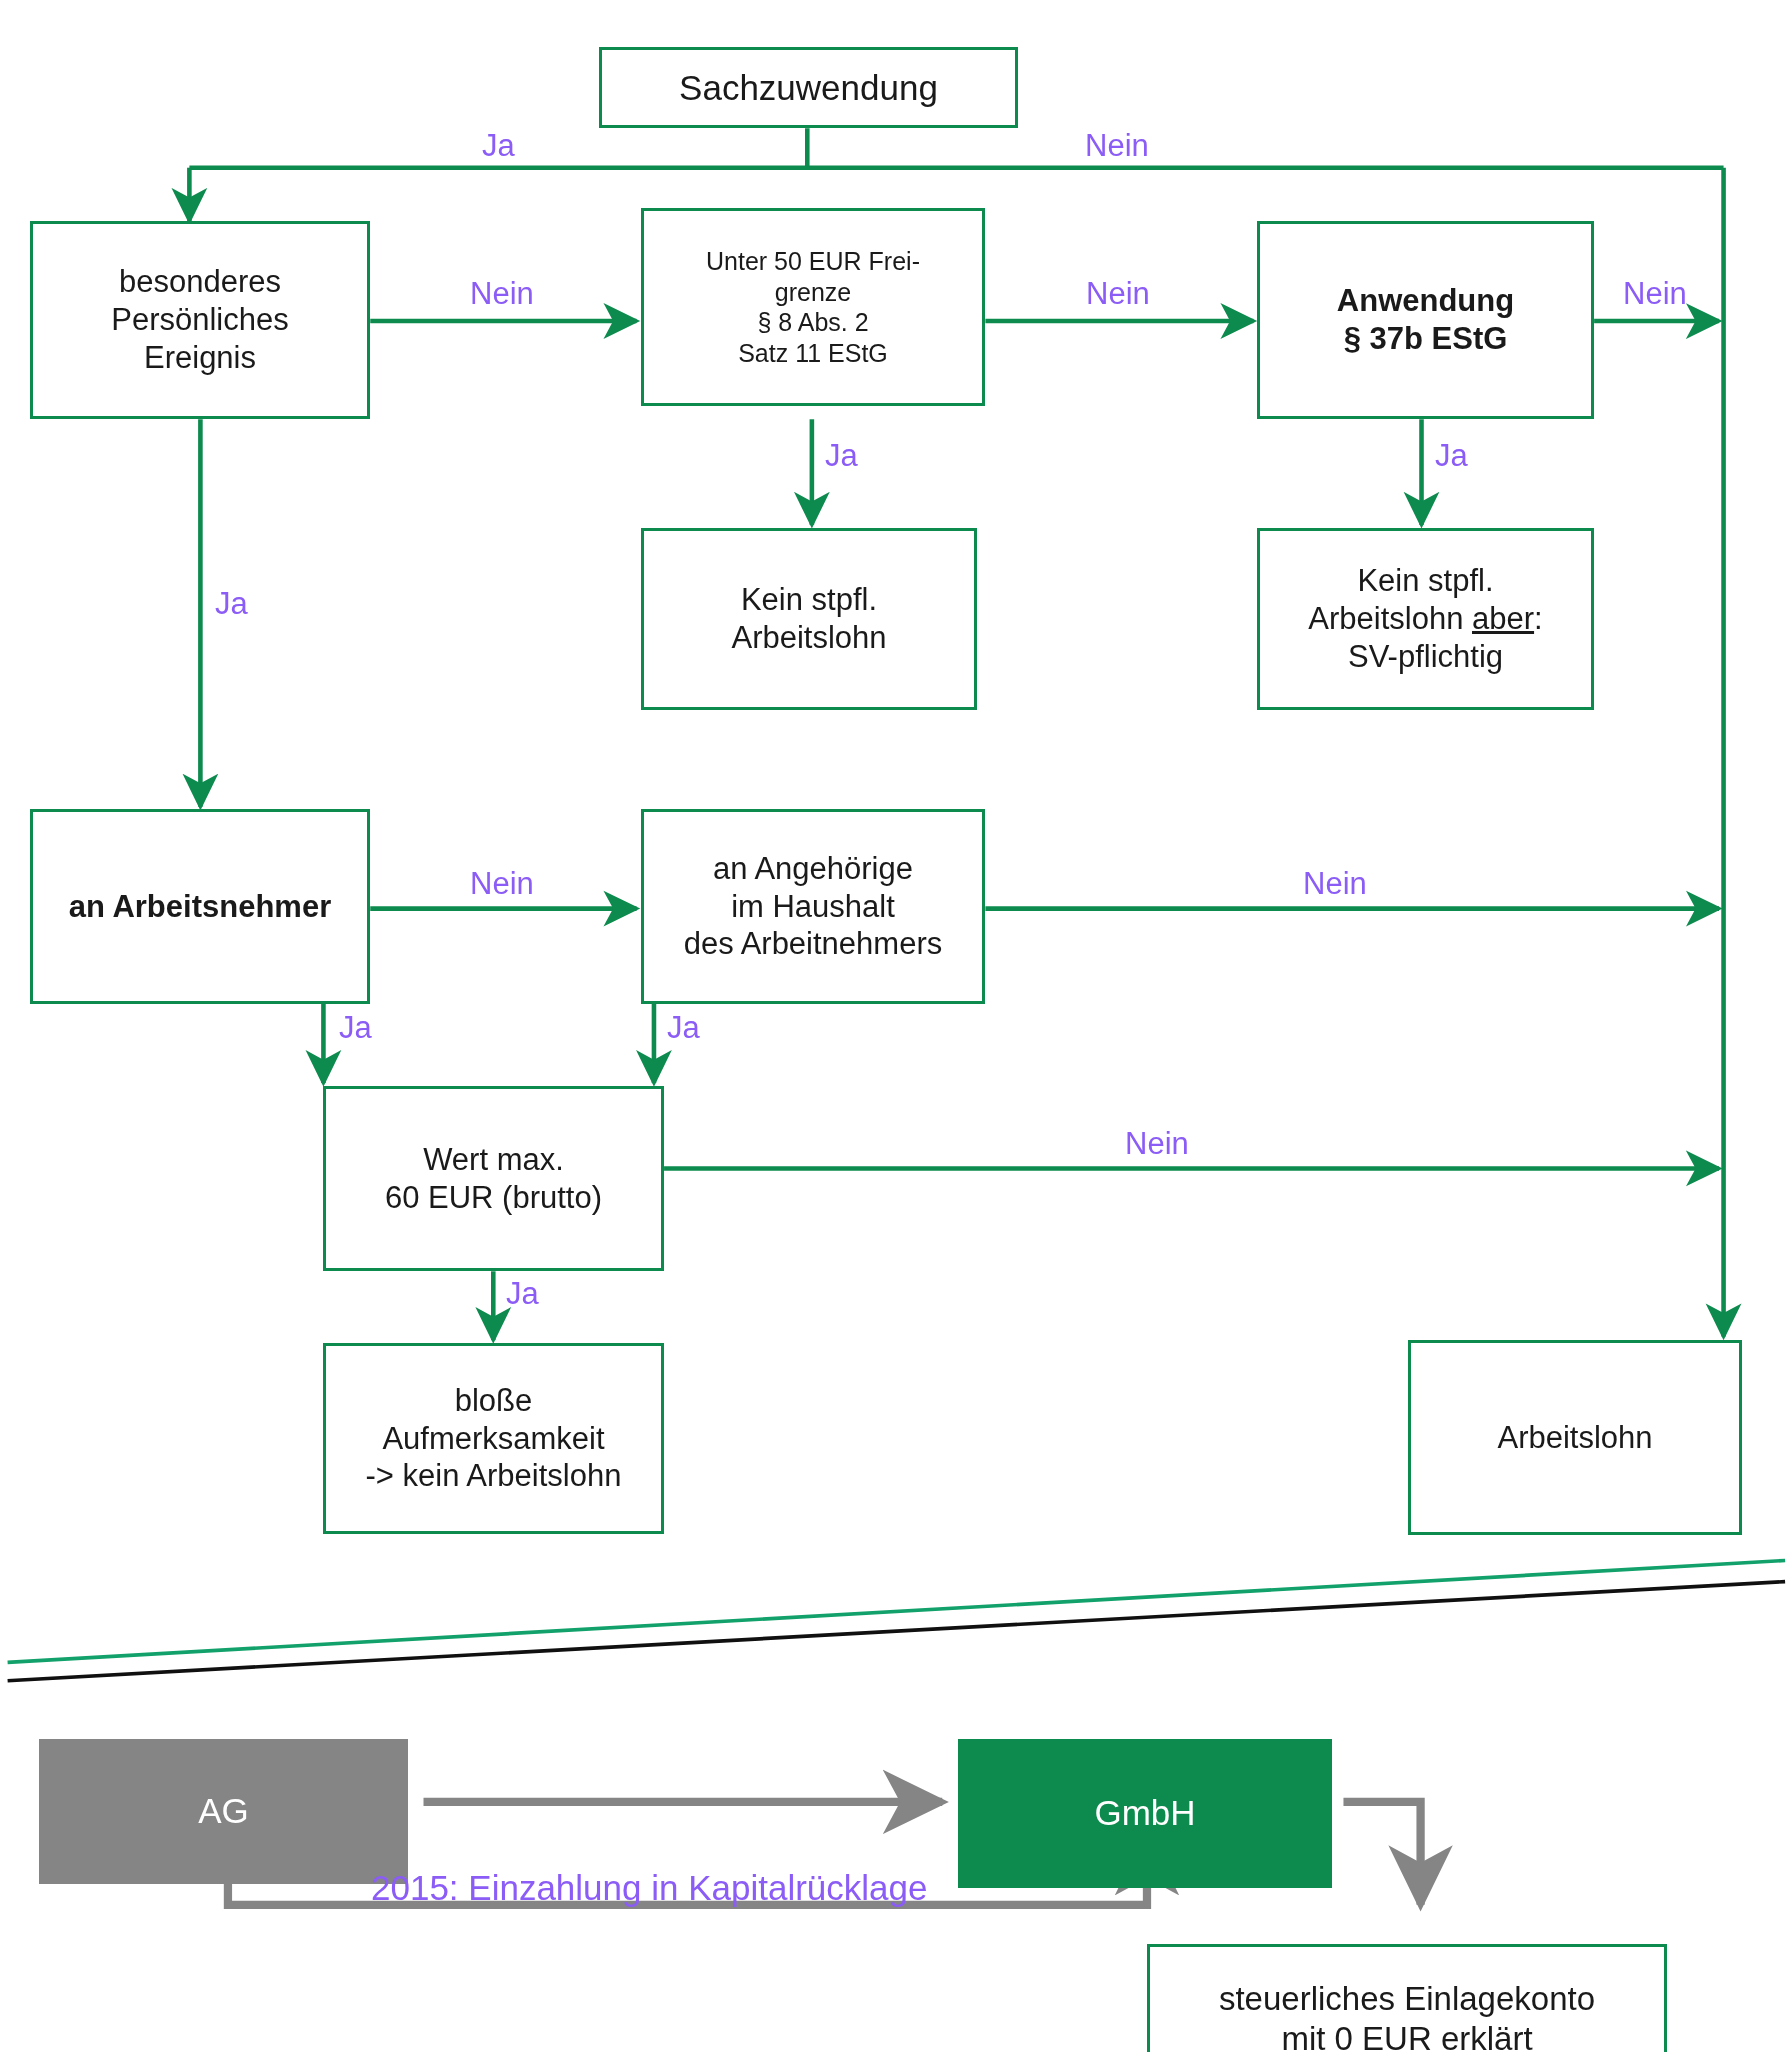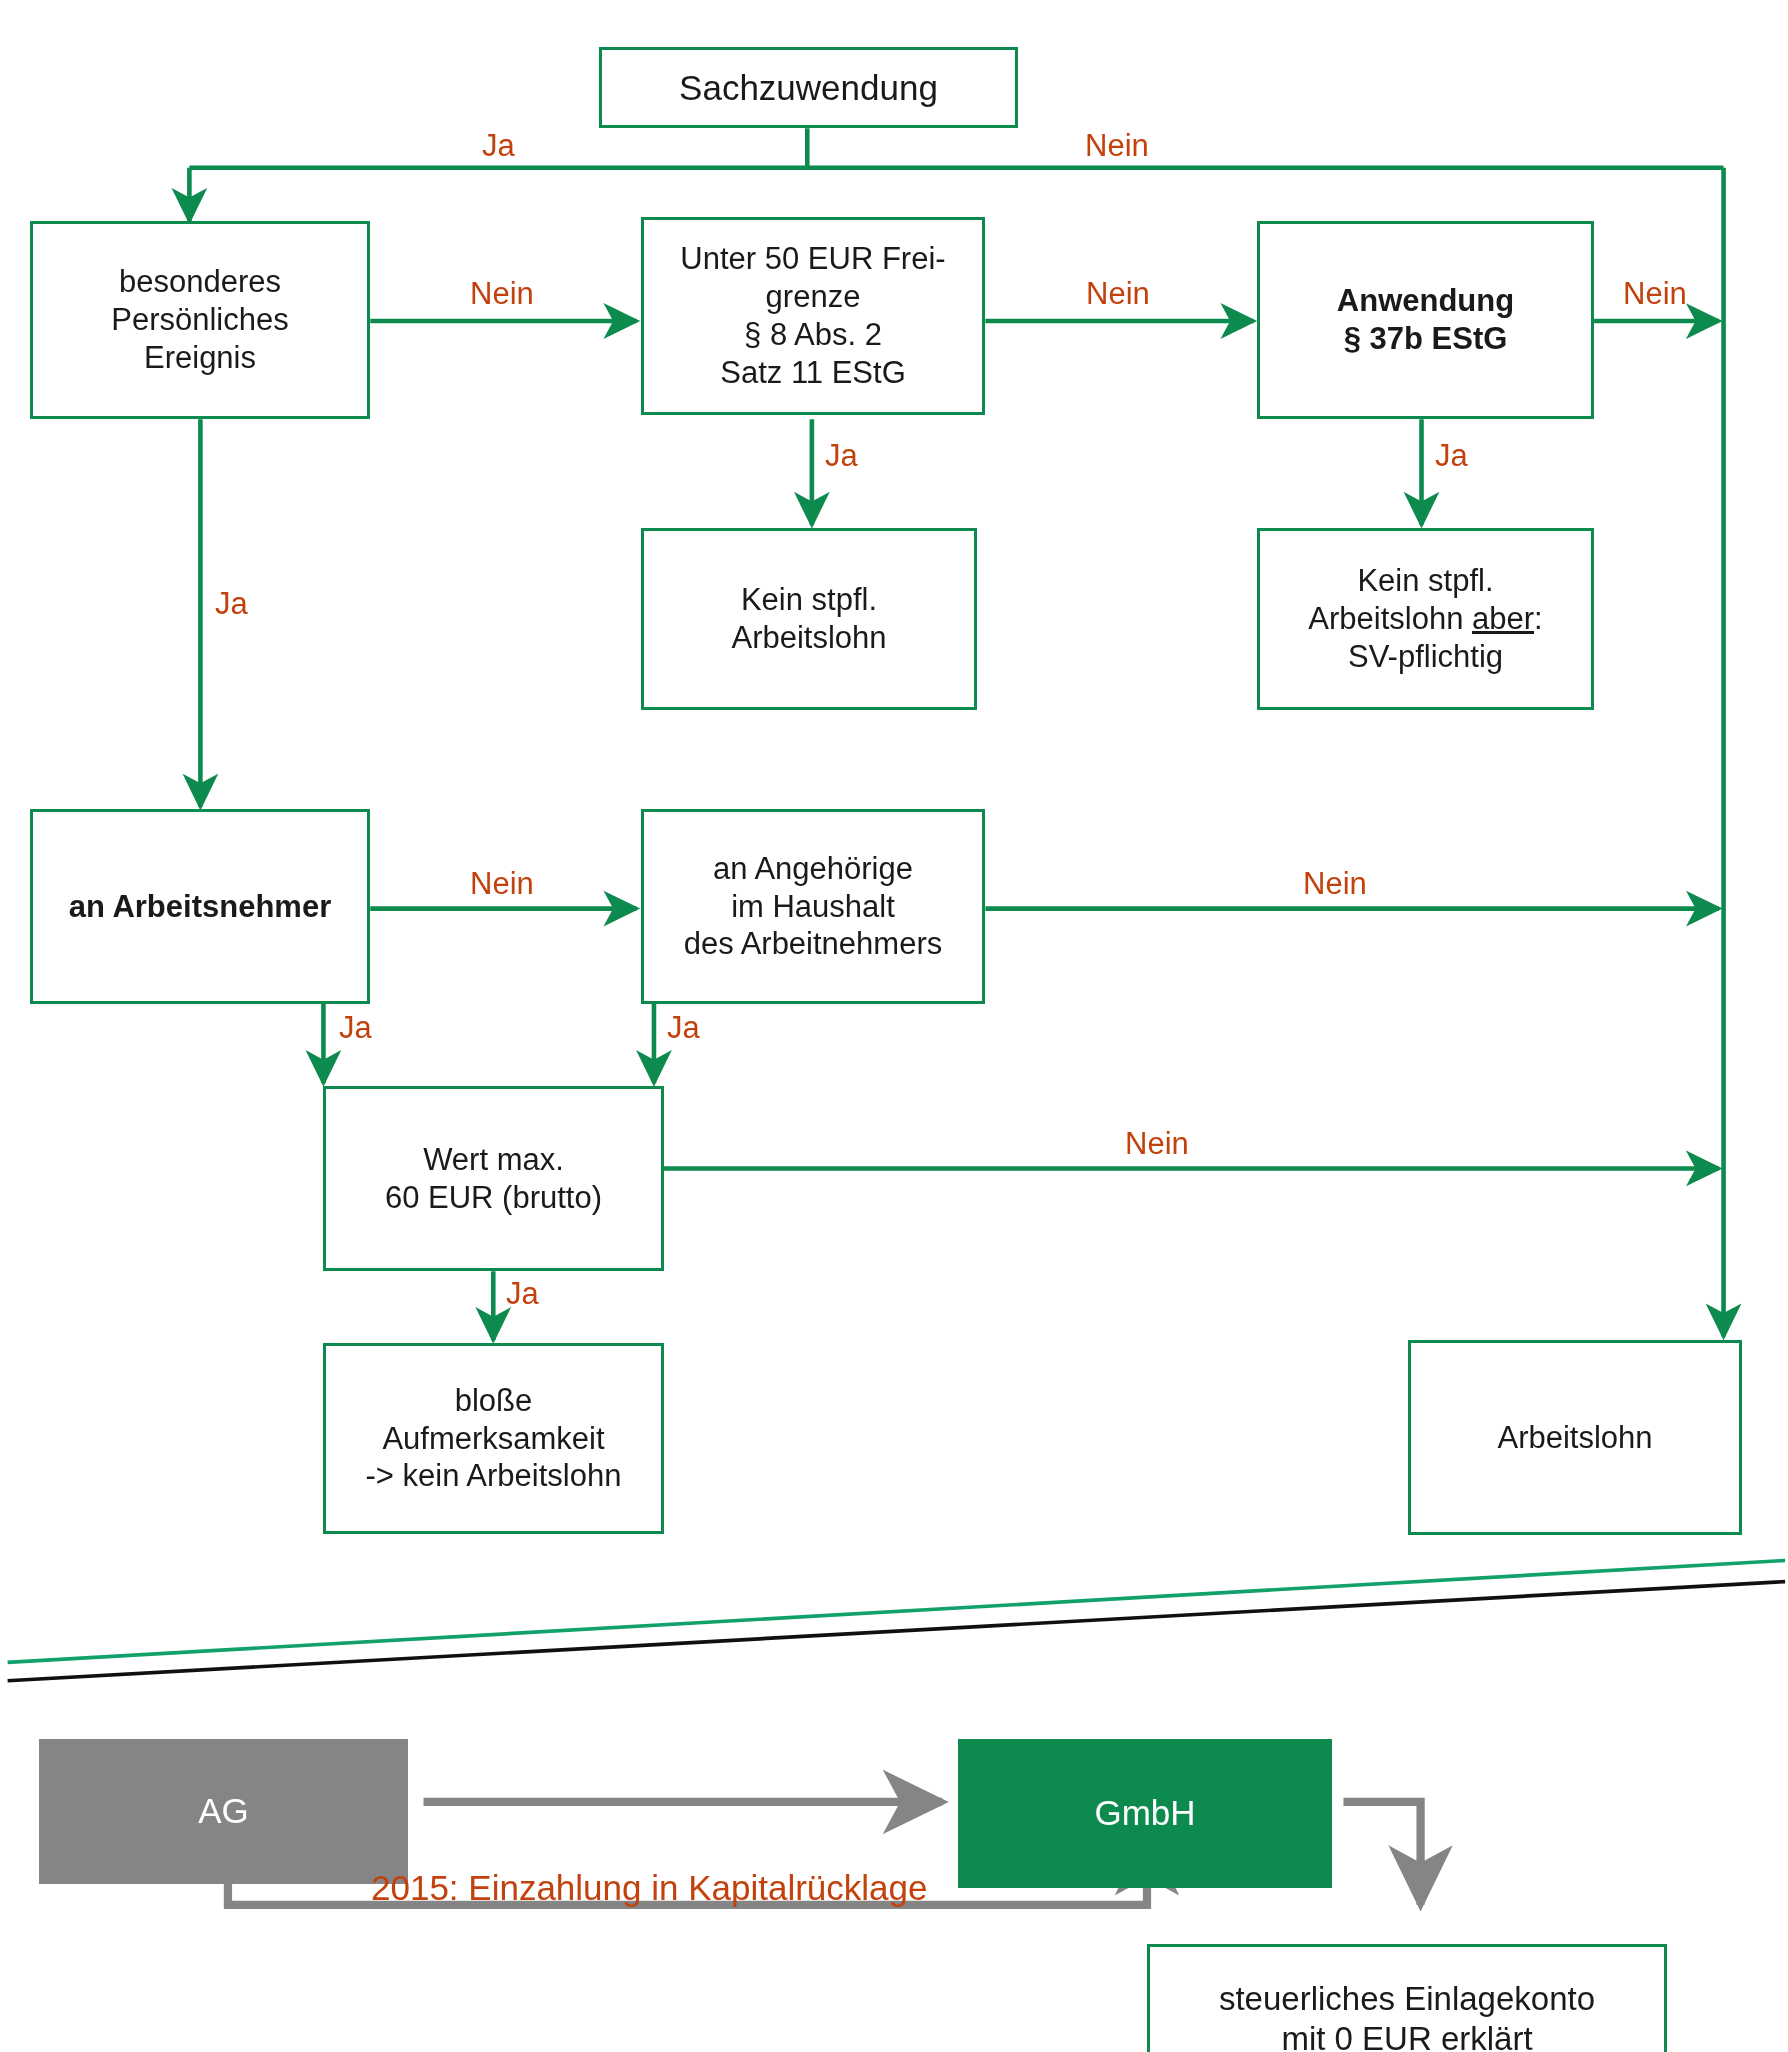--- a/index.html
+++ b/index.html
@@ -3,21 +3,21 @@
 <meta charset="utf-8">
 <style>
   html,body{margin:0;padding:0;background:#ffffff;}
   body{font-family:"Liberation Sans","DejaVu Sans",sans-serif;}
   #stage{position:relative;width:1789px;height:2052px;background:#fff;overflow:hidden;margin-top:41px;}
   svg#wires{position:absolute;left:0;top:0;width:1789px;height:2052px;pointer-events:none;}
   .node{position:absolute;box-sizing:border-box;display:flex;align-items:center;justify-content:center;text-align:center;color:#1a1a1a;line-height:1.22;}
   .nbox{border:3.7px solid #0d8b4e;background:#ffffff;}
   .nfill-green{background:#0d8b4e;color:#ffffff;border:none;}
   .nfill-grey{background:#858585;color:#ffffff;border:none;}
-  .lbl{position:absolute;color:#c2410c;white-space:nowrap;}
+  .lbl{position:absolute;color:#8b5cf6;white-space:nowrap;}
   u{text-decoration:underline;text-underline-offset:1.8px;}
 </style>
 </head>
 <body>
 
 <div id="stage">
 
   <svg id="wires" viewBox="0 0 1948 2235">
     <defs>
       <marker id="ah" markerWidth="9" markerHeight="9" refX="7.2" refY="4.5" orient="auto" markerUnits="strokeWidth">
@@ -81,21 +81,21 @@
   <div class="node nbox" style="left:599px;top:6.4px;width:419px;height:81px;font-size:35px;">
     <span>Sachzuwendung</span>
   </div>
 
   <div class="node nbox" style="left:30px;top:180px;width:340px;height:198px;font-size:31px;flex-direction:column;">
     <span>besonderes</span>
     <span>Persönliches</span>
     <span>Ereignis</span>
   </div>
 
-  <div class="node nbox" style="left:641px;top:176px;width:344px;height:198px;font-size:31px;flex-direction:column;">
+  <div class="node nbox" style="left:641px;top:167px;width:344px;height:198px;font-size:25px;flex-direction:column;">
     <span>Unter 50 EUR Frei-</span>
     <span>grenze</span>
     <span>§ 8 Abs. 2</span>
     <span>Satz 11 EStG</span>
   </div>
 
   <div class="node nbox" style="left:1257px;top:180px;width:337px;height:198px;font-size:31px;flex-direction:column;font-weight:bold;">
     <span>Anwendung</span>
     <span>§ 37b EStG</span>
   </div>

